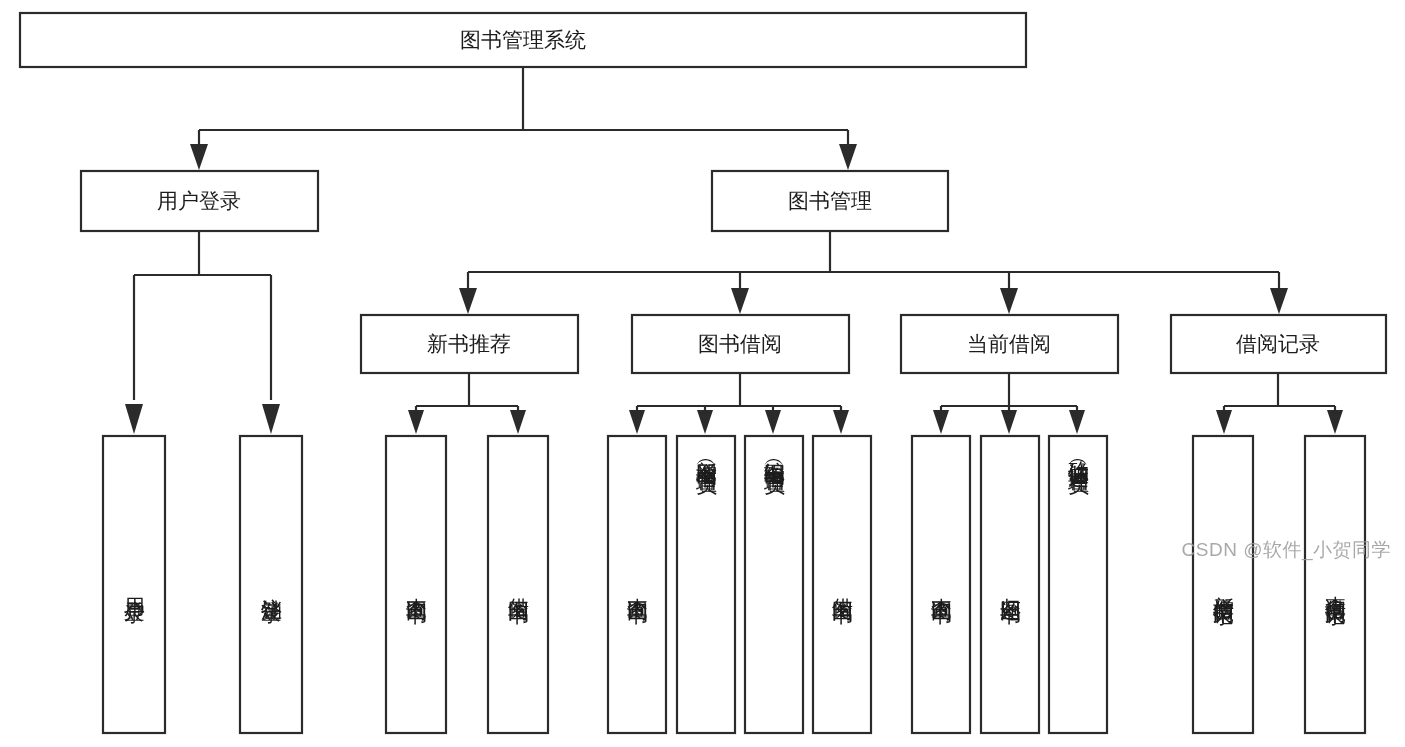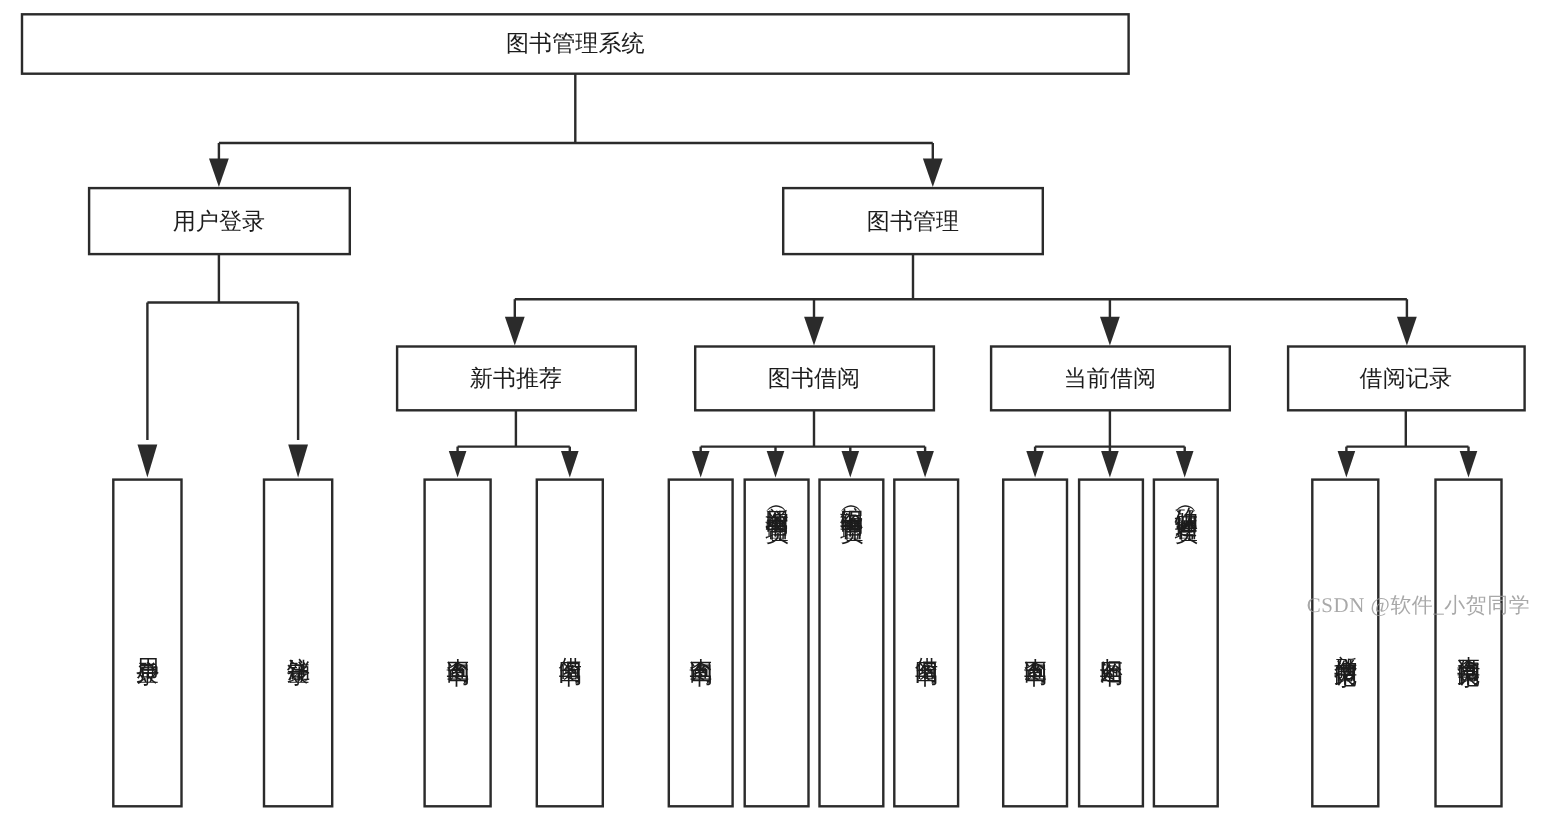--- a/index.html
+++ b/index.html
@@ -65,21 +65,21 @@
     font-size: 21px;
     line-height: 1.18;
     color: #1c1c1c;
     letter-spacing: 2px;
     white-space: nowrap;
   }
   .watermark {
     position: absolute;
     right: 14px;
     bottom: 8px;
-    font-family: Liberation Serif, serif;
+    font-family: Liberation Sans, sans-serif;
     font-size: 19px;
     color: #9a9a9a;
     opacity: 0.85;
     letter-spacing: 0.5px;
     pointer-events: none;
     white-space: nowrap;
   }
 </style>
 </head>
 <body>

